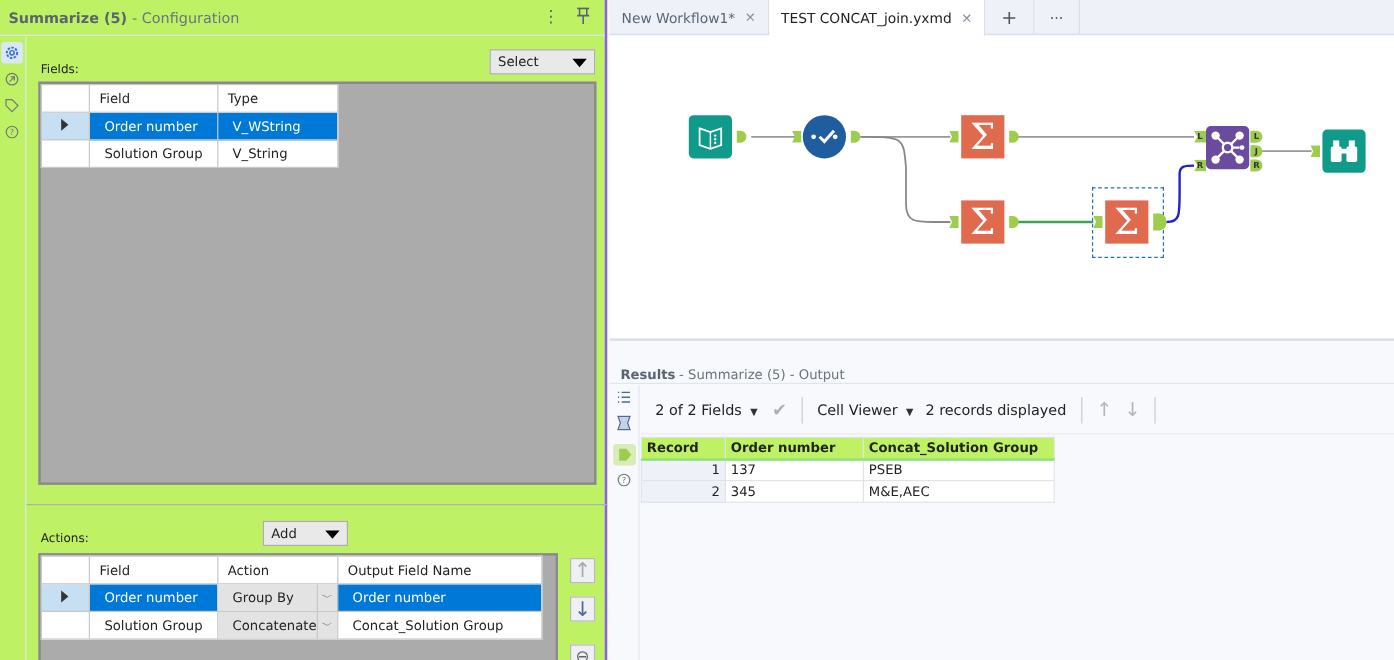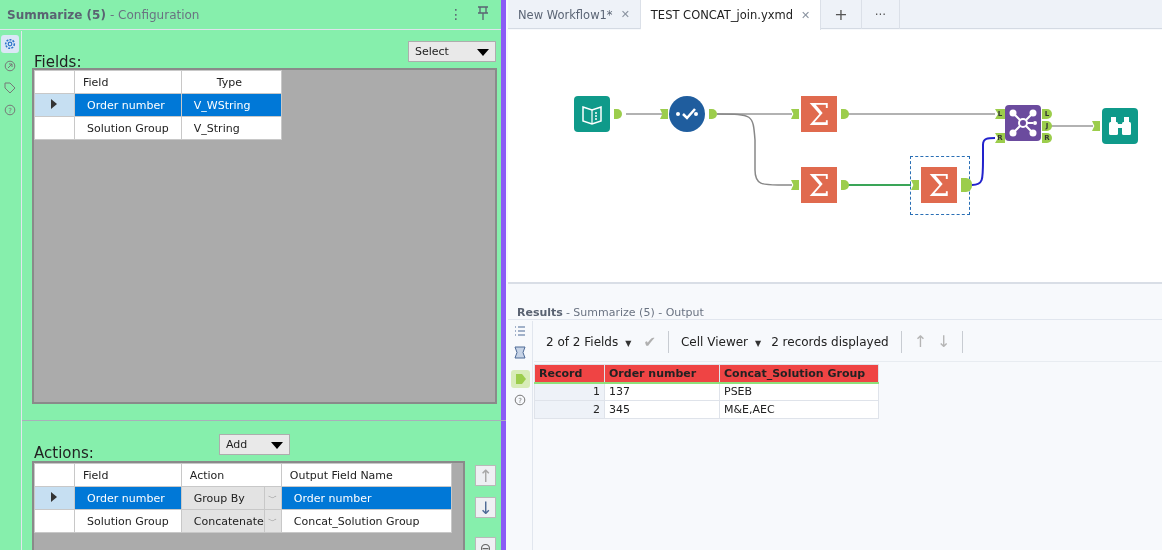--- a/index.html
+++ b/index.html
@@ -1,28 +1,28 @@
 <!DOCTYPE html>
 <html><head>
 <meta charset="utf-8">
 <style>
   * { box-sizing: border-box; margin: 0; padding: 0; }
   body { width: 1162px; height: 550px; overflow: hidden; background: #f7f9fc; font-family: "DejaVu Sans", sans-serif; font-size: 12px; color: #222; position: relative; }
 
   
-  #config { position: absolute; left: 0; top: 0; width: 506px; height: 550px; background: #86efac; border-right: 5px solid #8b5cf6; }
+  #config { position: absolute; left: 0; top: 0; width: 506px; height: 550px; background: #bef264; border-right: 2px solid #8b5cf6; }
   #config-header { height: 30px; border-bottom: 1px solid #dfe4ec; display: flex; align-items: center; padding-left: 7px; }
   #config-header .title-bold { font-weight: bold; color: #5a6372; font-size: 12px; }
   #config-header .title-sub { color: #6a7382; font-size: 12px; margin-left: 4px; }
   #config-header .hdr-icons { position: absolute; right: 12px; top: 6px; display: flex; gap: 14px; color: #5a6372; font-size: 14px; }
   #side-icons { position: absolute; left: 0; top: 31px; width: 22px; height: 519px; border-right: 1px solid #e1e6ee; }
   .side-icon { width: 18px; height: 18px; margin: 4px 2px 4px 1px; display: flex; align-items: center; justify-content: center; color: #777; font-size: 11px; border-radius: 3px; }
   .side-icon.active { background: #dbe7f6; color: #2e74c9; }
 
-  .label { position: absolute; font-size: 15px; color: #222; }
+  .label { position: absolute; font-size: 10px; color: #222; }
 
   .dropdown { position: absolute; height: 21px; background: #e9e9e9; border: 1px solid #adadad; display: flex; align-items: center; padding-left: 6px; font-size: 11px; }
   .dropdown .caret { position: absolute; right: 6px; top: 7px; width: 0; height: 0; border-left: 6px solid transparent; border-right: 6px solid transparent; border-top: 7px solid #000; }
 
   .grid-area { position: absolute; background: #ababab; border: 2px solid #8a8a8a; }
   table.grid { border-collapse: collapse; background: #fff; font-size: 11px; }
   table.grid td { border: 1px solid #c8c8c8; height: 23px; padding: 0 12px; white-space: nowrap; }
   table.grid tr.head td { font-weight: normal; padding-left: 8px; }
   td.rowhdr { width: 40px; background: #fff; }
   tr.sel td.rowhdr { background: #c6dff2; }
@@ -55,21 +55,21 @@
   #results-header { height: 34px; display: flex; align-items: flex-end; padding-left: 9px; border-bottom: 1px solid #e1e6ee; }
   #results-header .b { font-weight: bold; color: #5a6372; font-size: 11px; }
   #results-header .s { color: #6a7382; font-size: 11px; margin-left: 3px; }
   #res-side { position: absolute; left: 0; top: 35px; width: 25px; height: 229px; border-right: 1px solid #e1e6ee; }
   #res-toolbar { position: absolute; left: 26px; top: 36px; width: 628px; height: 40px; display: flex; align-items: center; padding-left: 12px; border-bottom: 1px solid #e8ecf1; font-size: 12px; color: #222; }
   .sep { width: 1px; height: 22px; background: #c8ccd2; margin: 0 12px; }
   .dd-caret { font-size: 8px; margin-left: 7px; color: #333; }
   .gray { color: #b5b5b5; }
   table.res { position: absolute; left: 26px; top: 78px; border-collapse: collapse; font-size: 11px; background: #fff; }
   table.res td { border: 1px solid #dfe3ea; height: 18px; padding: 0 4px; }
-  table.res tr.h td { background: #ef4444; font-weight: bold; color: #222; border-bottom: 2px solid #8fe07b; }
+  table.res tr.h td { background: #bef264; font-weight: bold; color: #222; border-bottom: 2px solid #8fe07b; }
   table.res td.num { text-align: right; background: #eef2f8; }
 </style>
 </head>
 <body>
 
 <div id="config">
   <div id="config-header">
     <span class="title-bold">Summarize (5)</span>
     <span class="title-sub">- Configuration</span>
     <div class="hdr-icons">
@@ -113,21 +113,21 @@
     <span>Select</span>
     <span class="caret"></span>
   </div>
 
   <div class="grid-area" style="left:32px; top:68px; width:465px; height:336px;">
     <table class="grid">
       <tbody>
           <tr class="head">
         <td class="rowhdr"></td>
         <td style="width:88px;">Field</td>
-        <td style="width:100px;text-align:center;">Type</td>
+        <td style="width:100px;">Type</td>
       </tr>
       <tr class="sel">
         <td class="rowhdr"><span class="tri"></span></td>
         <td class="cell">Order number</td>
         <td class="cell">V_WString</td>
       </tr>
       <tr>
         <td class="rowhdr"></td>
         <td class="cell">Solution Group</td>
         <td class="cell">V_String</td>

